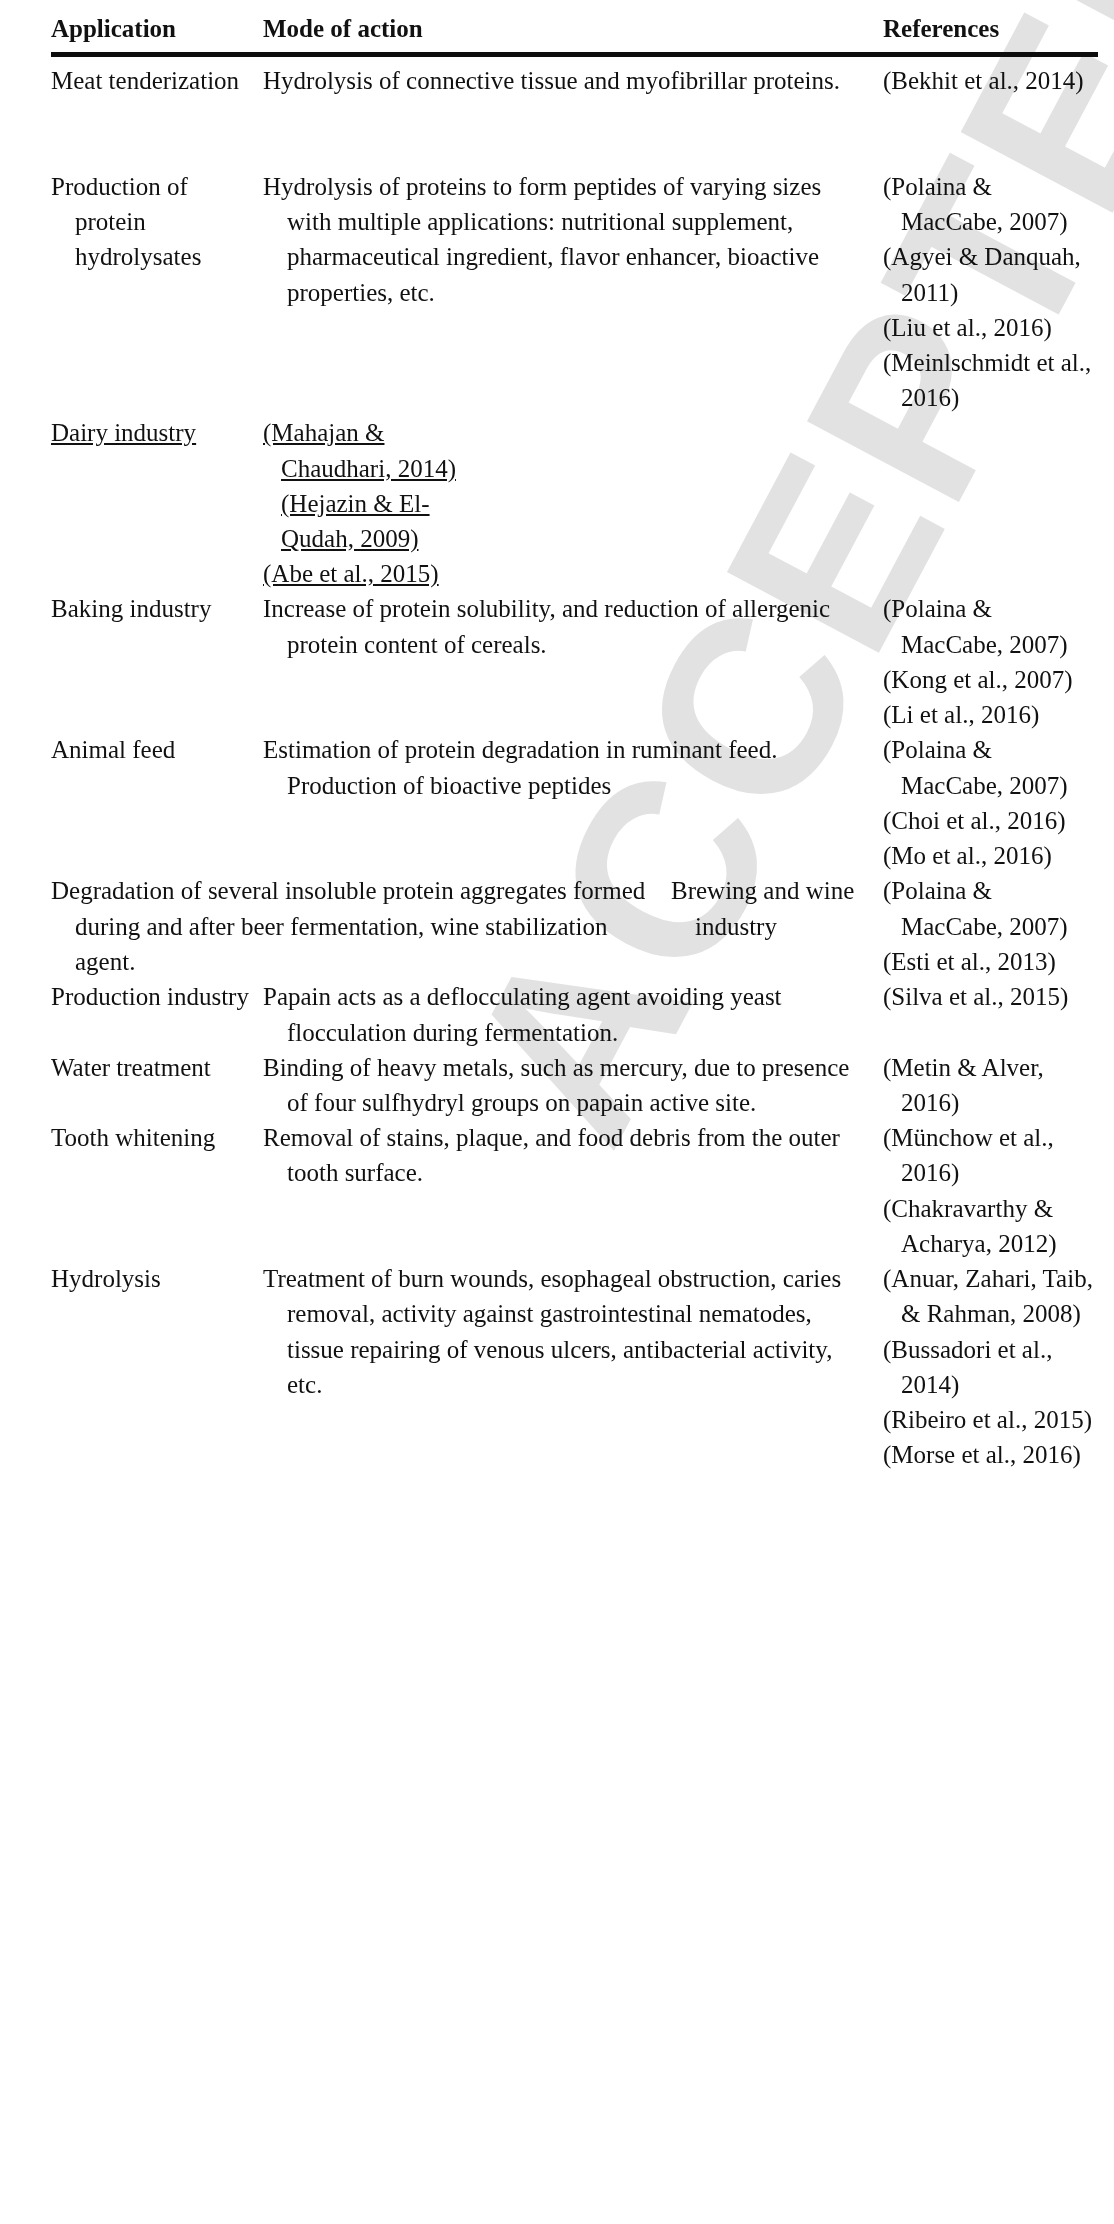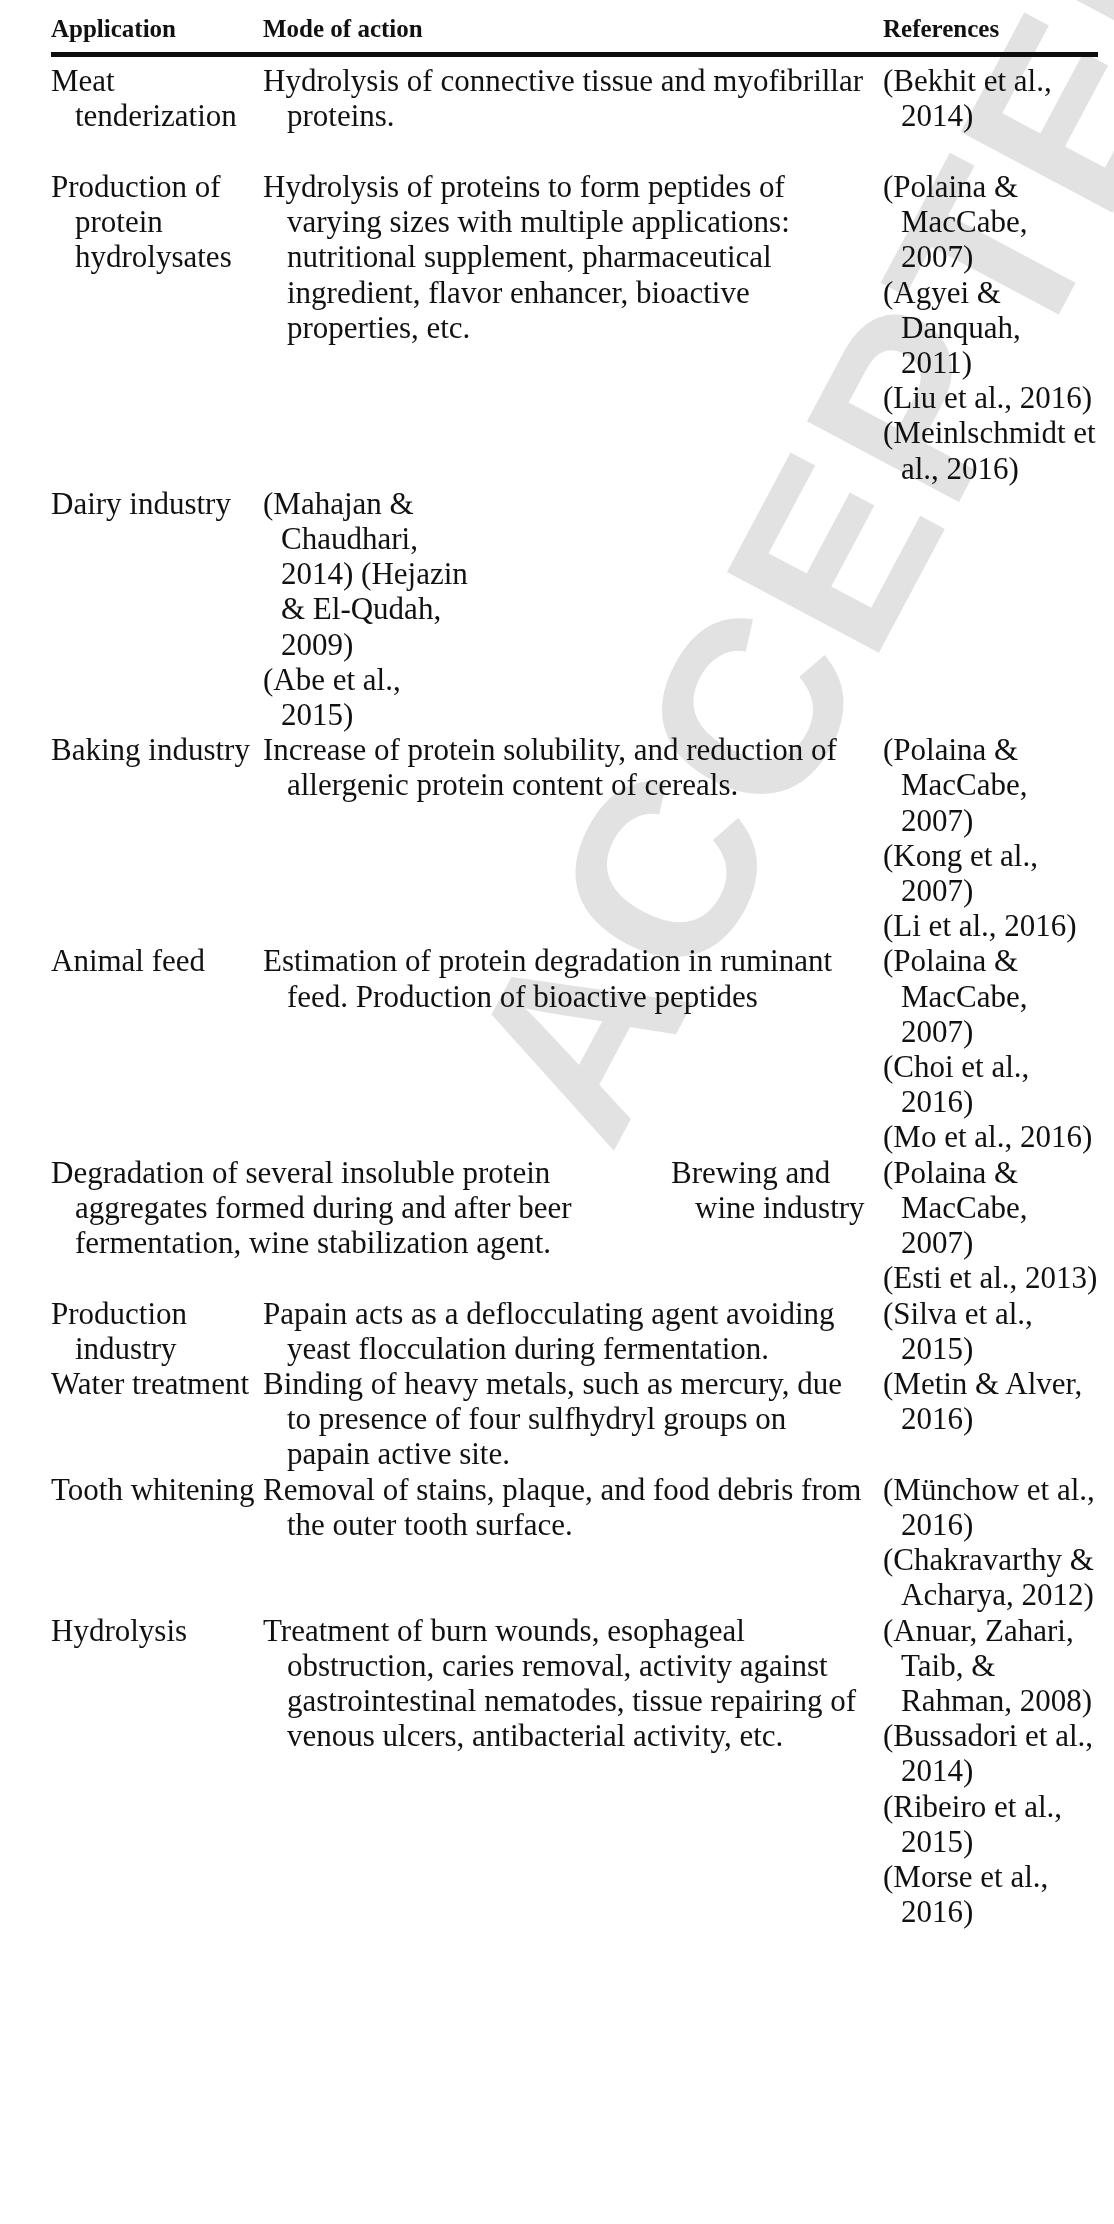--- a/index.html
+++ b/index.html
@@ -75,21 +75,21 @@
     margin-bottom: 2px;
   }
 
   .tbody { padding-top: 4px; }
 
   .row {
     display: flex;
     align-items: flex-start;
   }
   .cell {
-    font-size: 31px;
+    font-size: 25px;
     line-height: 35.2px;
     color: #111;
   }
   
   .cell.hanging {
     padding-left: 24px;
     text-indent: -24px;
   }
   .cell.hanging-ref {
     padding-left: 18px;
@@ -136,21 +136,21 @@
         <div class="row" style="min-height: 246px;">
           <div class="cell col-app hanging">Production of protein hydrolysates</div>
           <div class="cell col-mode hanging">Hydrolysis of proteins to form peptides of varying sizes with multiple applications: nutritional supplement, pharmaceutical ingredient, flavor enhancer, bioactive properties, etc.</div>
           <div class="cell col-ref">
             <span class="ref-line cell hanging-ref">(Polaina &amp; MacCabe, 2007)</span>
             <span class="ref-line cell hanging-ref">(Agyei &amp; Danquah, 2011)</span>
             <span class="ref-line cell hanging-ref">(Liu et al., 2016)</span>
             <span class="ref-line cell hanging-ref">(Meinlschmidt et al., 2016)</span>
           </div>
         </div>
-        <div class="row" style="min-height: 176px;">
+        <div class="row" style="min-height: 176px; text-decoration: underline;">
           <div class="cell col-app hanging">Dairy industry</div>
           <div class="cell col-ref">
             <span class="ref-line cell hanging-ref">(Mahajan &amp; Chaudhari, 2014) (Hejazin &amp; El-Qudah, 2009)</span>
             <span class="ref-line cell hanging-ref">(Abe et al., 2015)</span>
           </div>
         </div>
         <div class="row" style="min-height: 141px;">
           <div class="cell col-app hanging">Baking industry</div>
           <div class="cell col-mode hanging">Increase of protein solubility, and reduction of allergenic protein content of cereals.</div>
           <div class="cell col-ref">

